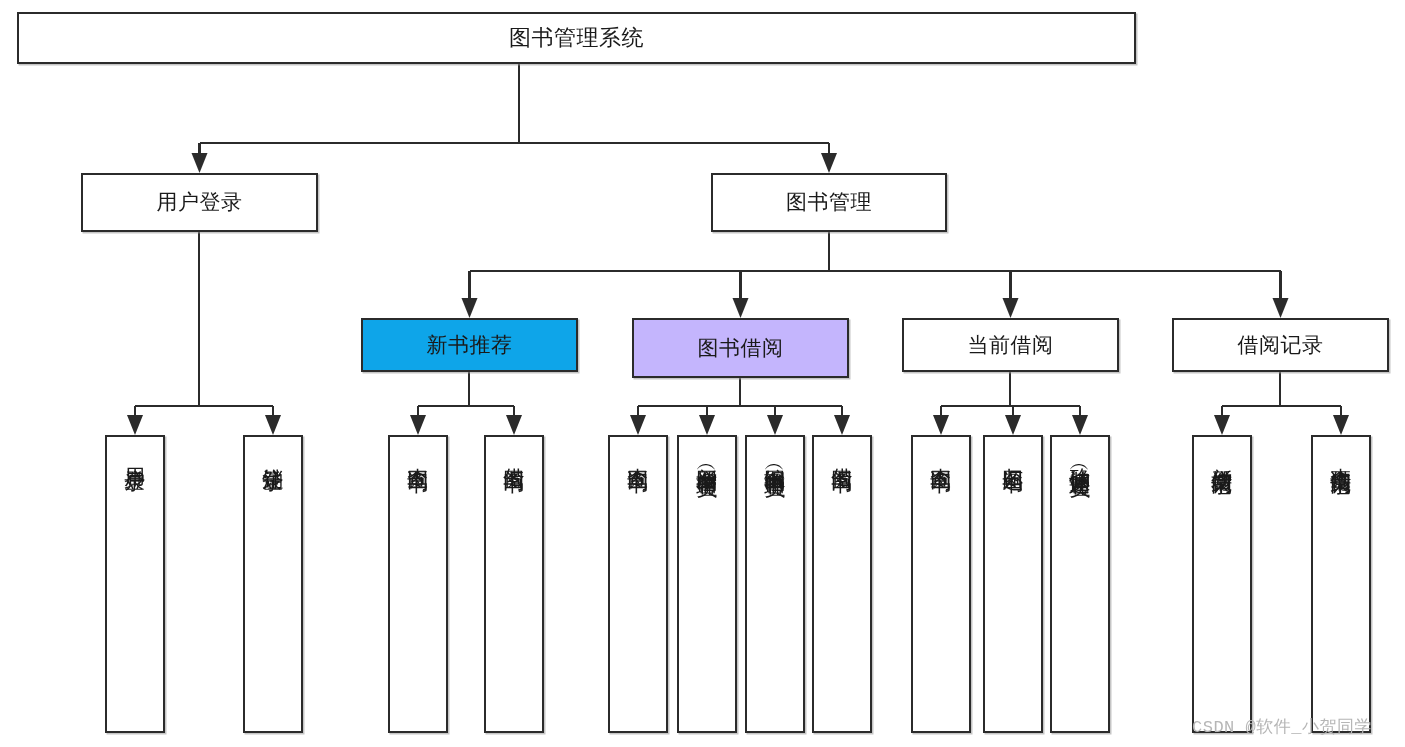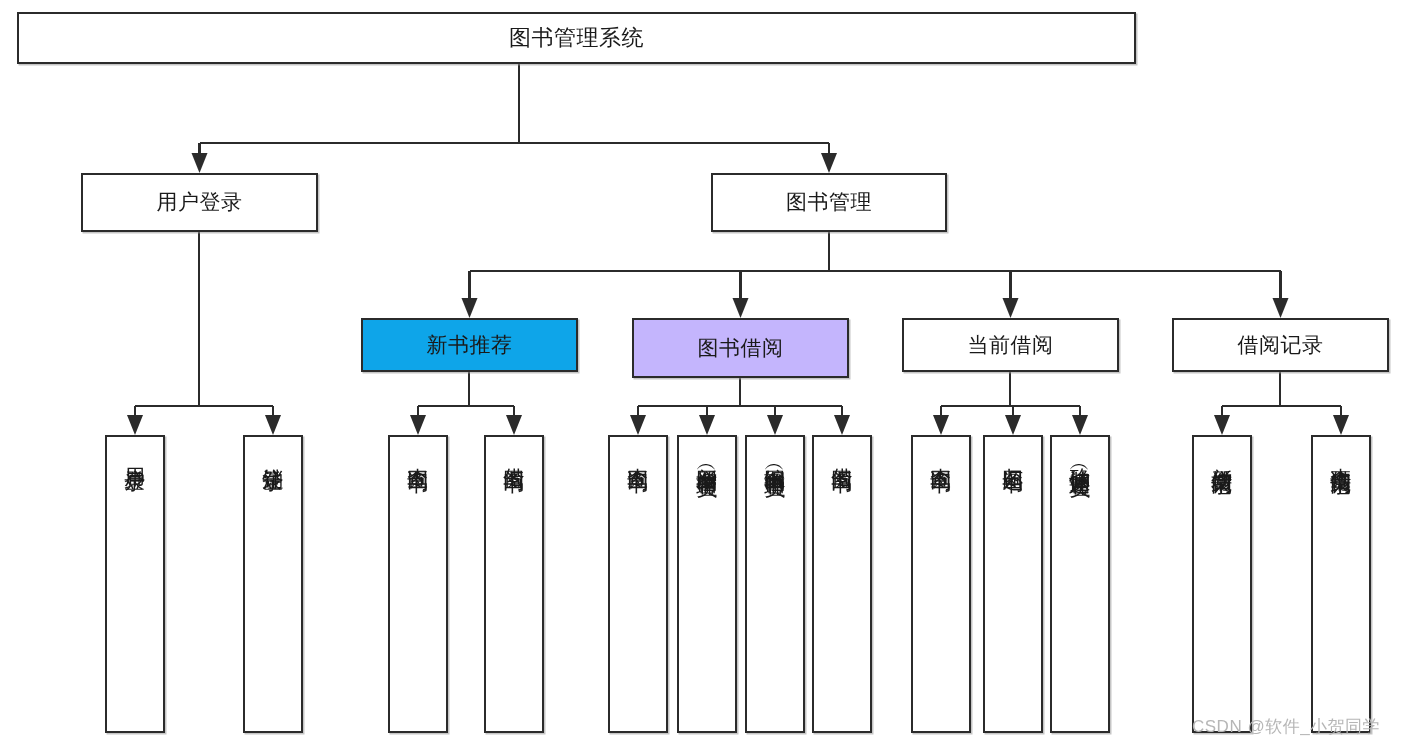--- a/index.html
+++ b/index.html
@@ -182,14 +182,14 @@
         <span class="label">确认归还（管理员）</span>
       </div>
       <div class="node leaf" style="left: 1192px; top: 435px; width: 60px; height: 298px; border-color: rgb(43, 43, 43); background: rgb(255, 255, 255);">
         <span class="label">新增借阅记录</span>
       </div>
       <div class="node leaf" style="left: 1311px; top: 435px; width: 60px; height: 298px; border-color: rgb(43, 43, 43); background: rgb(255, 255, 255);">
         <span class="label">查询借阅记录</span>
       </div>
     </div>
 
-  <div class="watermark" style="left:1192px; top:715px;">CSDN @软件_小贺同学</div>
+  <div class="watermark" style="left:1192px; top:715px;font-family:Liberation Mono, monospace;">CSDN @软件_小贺同学</div>
 </div>
 
 </body></html>

